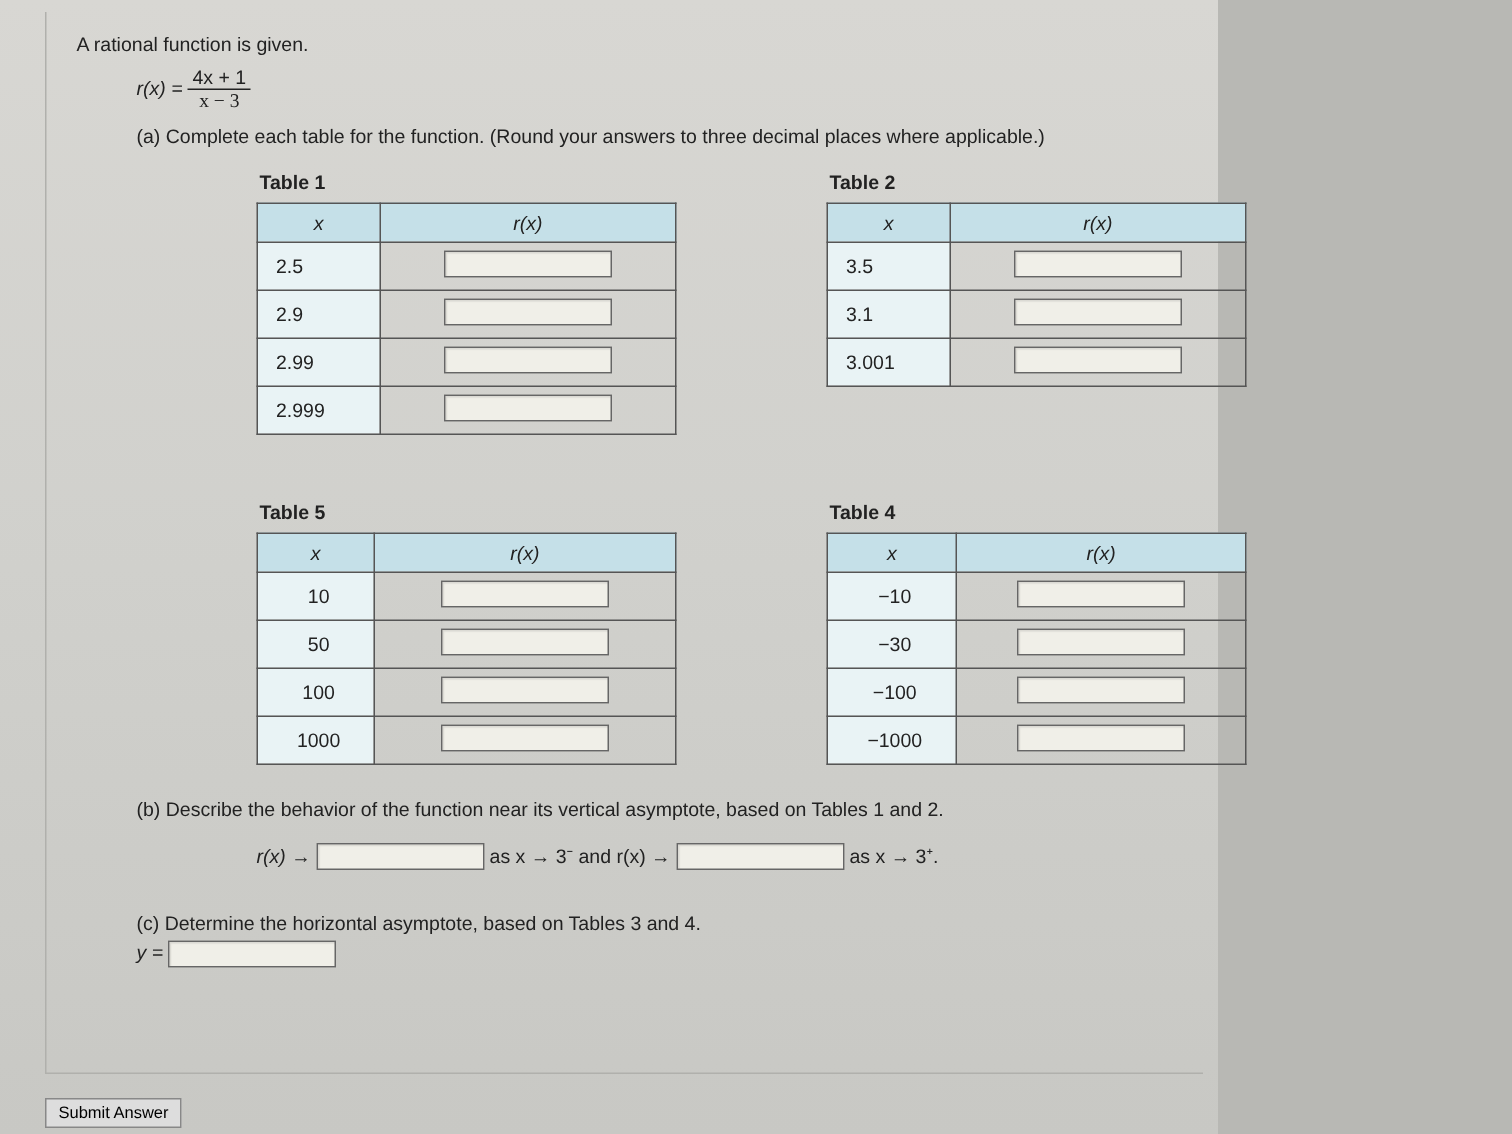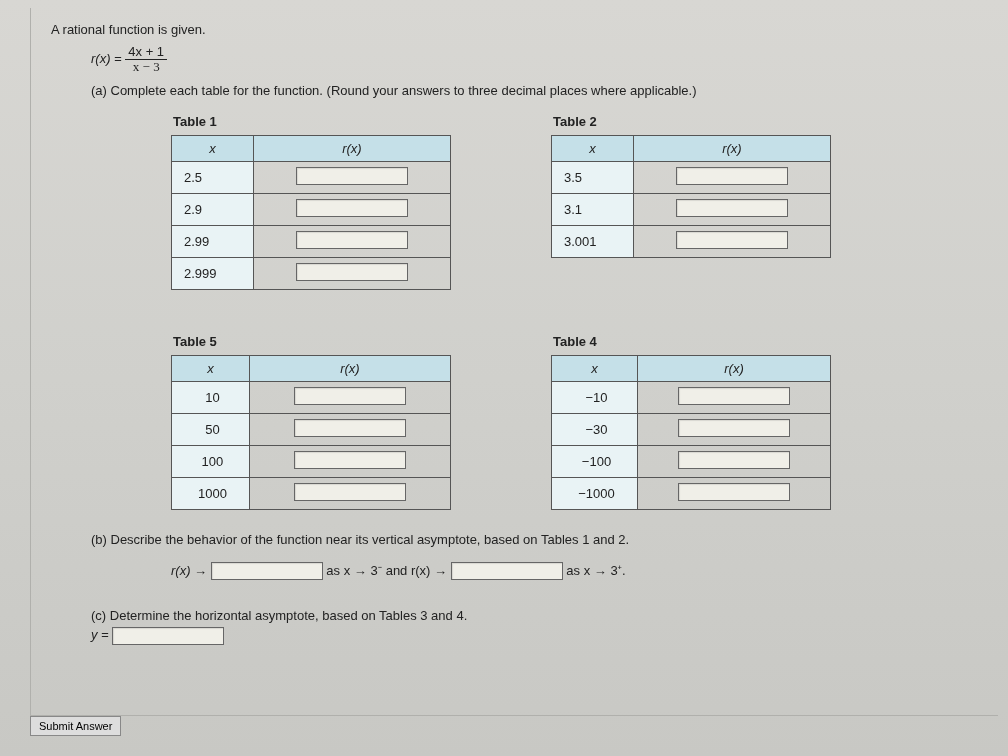--- a/index.html
+++ b/index.html
@@ -4,21 +4,21 @@
 <style>
   body {
     margin: 0;
     padding: 0;
     font-family: Verdana, Geneva, sans-serif;
     font-size: 13px;
     background: #b8b8b4;
     color: #222;
   }
   .page {
-    width: 1008px;
+    width: 812px;
     height: 756px;
     background: linear-gradient(180deg, #d8d7d3 0%, #d0d0cc 50%, #c8c8c4 100%);
     position: relative;
     box-sizing: border-box;
   }
   .content {
     position: absolute;
     left: 30px;
     top: 8px;
     right: 10px;
@@ -99,21 +99,21 @@
   .b-line2 {
     margin: 14px 0 0 80px;
   }
   .part-c {
     margin-top: 28px;
     margin-left: 40px;
   }
   .submit-bar {
     position: absolute;
     left: 30px;
-    bottom: 20px;
+    bottom: 4px;
   }
   button.submit {
     font-family: Verdana, Geneva, sans-serif;
     font-size: 11px;
     padding: 3px 8px;
     background: #ddd;
     border: 1px solid #888;
     cursor: pointer;
   }
   .ital { font-style: italic; }

